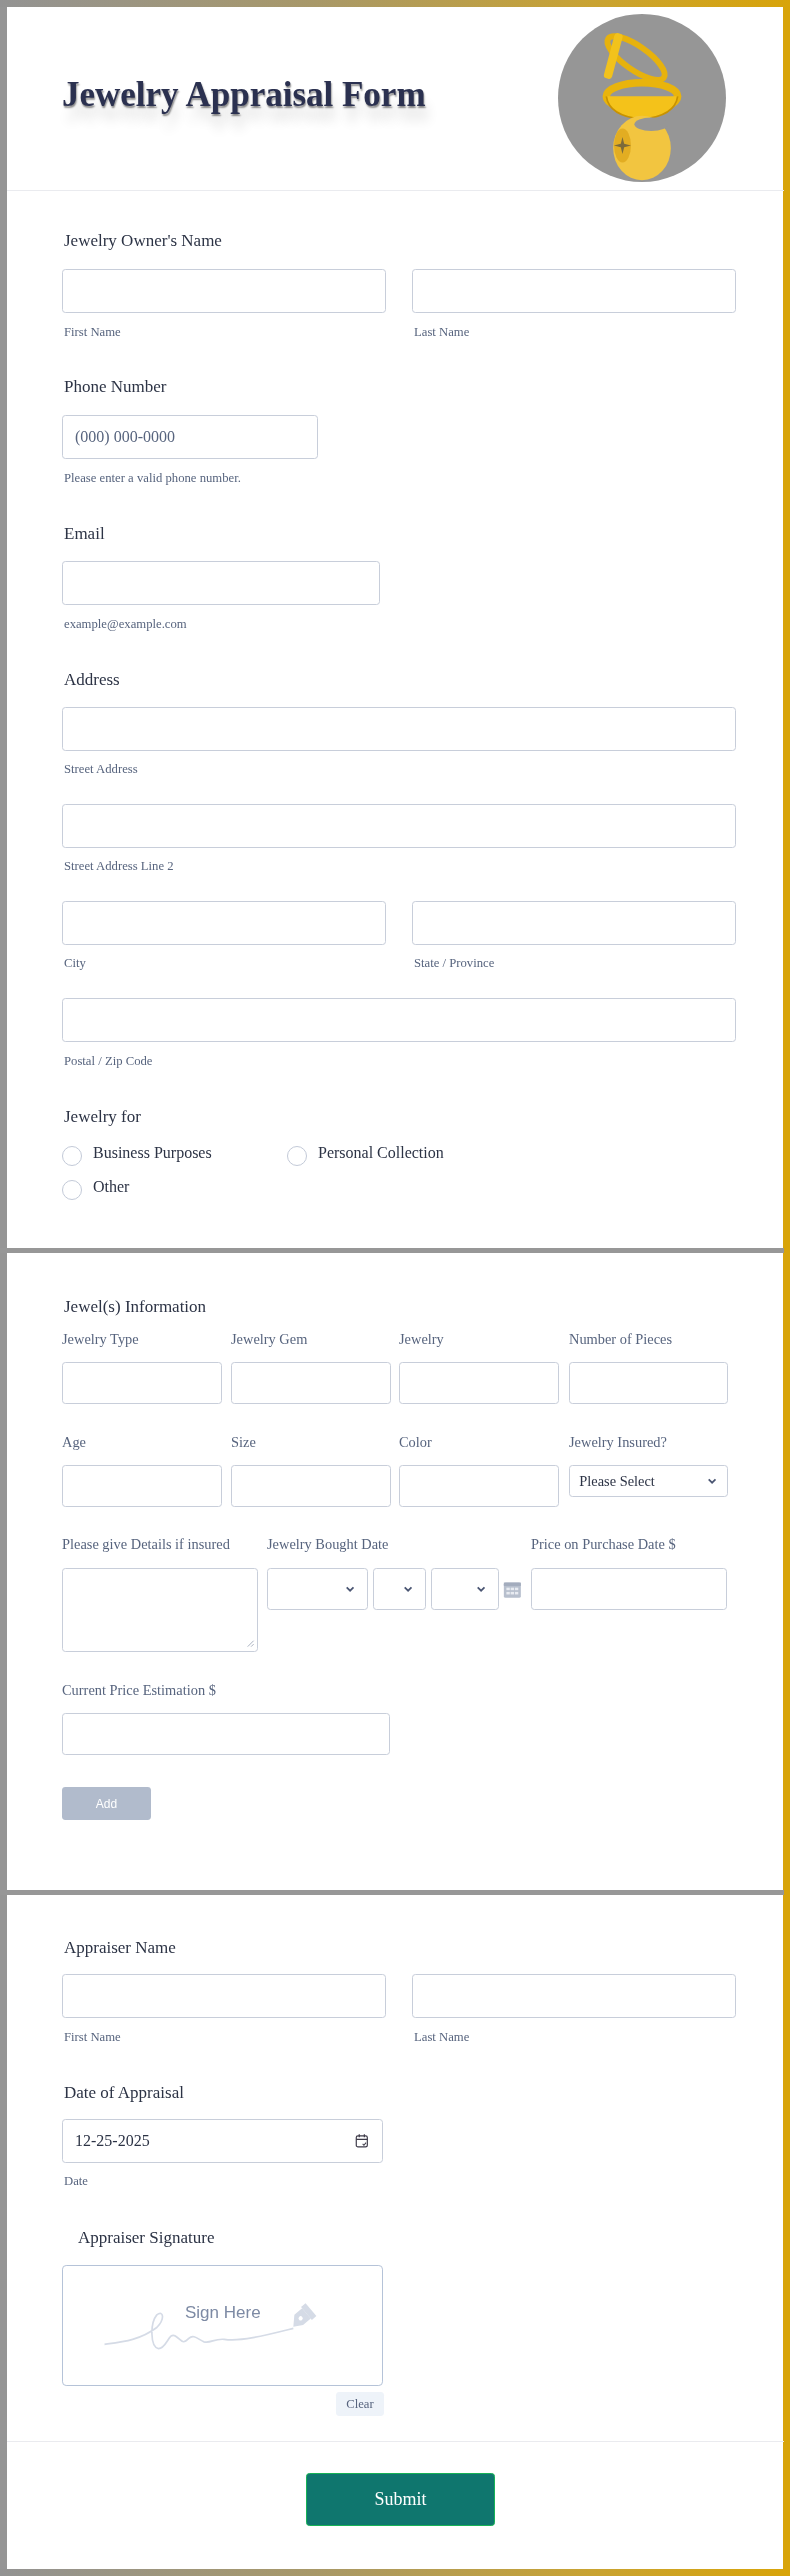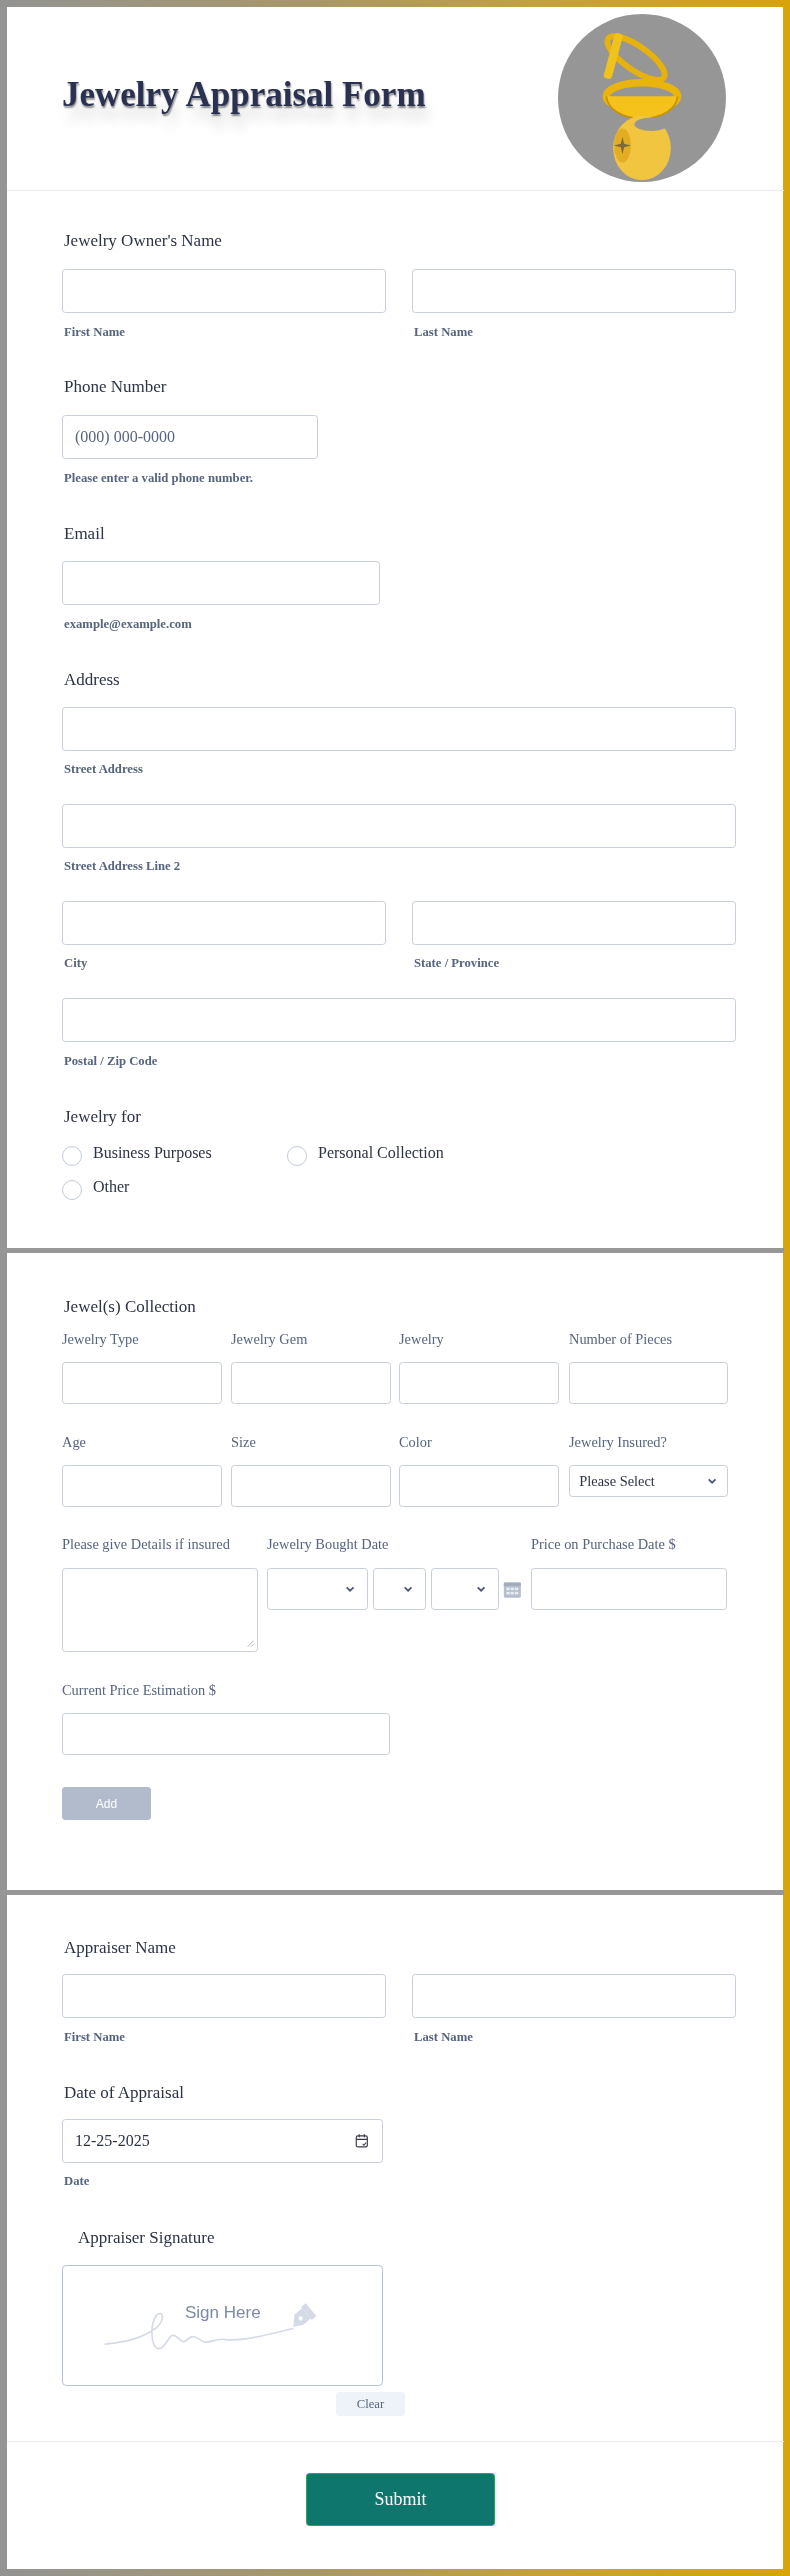--- a/index.html
+++ b/index.html
@@ -12,21 +12,21 @@
   .frame-left { position: absolute; left: 0; top: 0; width: 6.8px; height: 2576px; background: #959595; }
   .frame-right { position: absolute; right: 0; top: 0; width: 6.8px; height: 2576px; background: #d8a40a; }
   .sep { position: absolute; left: 0; width: 784px; height: 5.1px; background: #979797; }
   .hdivider { position: absolute; left: 6.8px; width: 777px; height: 0.8px; background: #eaebef; }
   .abs { position: absolute; }
   .form-title { font-family: "Liberation Serif", serif; font-weight: bold; font-size: 35px; color: #2b3150;
     letter-spacing: 0px; text-shadow: 0.8px 1.7px 1.7px rgba(0,0,0,0.45), 3.4px 15.3px 12px rgba(0,0,0,0.12); white-space: nowrap; text-align: center; }
   .logo { width: 168px; height: 168px; border-radius: 50%; background: #969696; overflow: hidden; }
   .q-label { font-size: 17px; color: #2c3345; white-space: nowrap; }
   .col-label { font-size: 14.4px; color: #57647e; white-space: nowrap; }
-  .sub-label { font-size: 12.7px; color: #57647e; white-space: nowrap; font-weight: bold; }
+  .sub-label { font-size: 12.7px; color: #57647e; white-space: nowrap; }
   .input { background: #fff; border: 0.8px solid #c8ceda; border-radius: 3.4px; }
   .input-text { position: absolute; left: 12px; top: 50%; transform: translateY(-50%); font-size: 16px; color: #2c3345; white-space: nowrap; }
   .placeholder { color: #57647e; }
   .chev { position: absolute; top: 50%; transform: translateY(-50%); }
   .radio { width: 20.4px; height: 20.4px; border: 0.8px solid #c3cad8; border-radius: 50%; background: #fff; }
   .radio-label { font-size: 16px; color: #2c3345; white-space: nowrap; }
   .add-btn { background: #b1bbcc; border-radius: 3.4px; color: #fff; font-family: "Liberation Sans", sans-serif; font-size: 12px;
     display: flex; align-items: center; justify-content: center; }
   .clear-btn { background: #eef3f9; border-radius: 3.4px; color: #57647e; font-size: 12.7px; display: flex; align-items: center; justify-content: center; }
   .submit-btn { background: #0f766e; border-radius: 3.4px; color: #fff; font-size: 18px; display: flex; align-items: center; justify-content: center; border: 0.8px solid #17b356; }
@@ -88,21 +88,21 @@
 <div class="abs q-label" style="left:64px; top:1107px;">Jewelry for</div>
 <div class="abs radio" style="left:62px; top:1146px;"></div>
 <div class="abs radio-label" style="left:93px; top:1144px;">Business Purposes</div>
 <div class="abs radio" style="left:287px; top:1146px;"></div>
 <div class="abs radio-label" style="left:318px; top:1144px;">Personal Collection</div>
 <div class="abs radio" style="left:62px; top:1180px;"></div>
 <div class="abs radio-label" style="left:93px; top:1178px;">Other</div>
 
 <div class="sep" style="top:1248px;"></div>
 
-<div class="abs q-label" style="left:64px; top:1297px;">Jewel(s) Collection</div>
+<div class="abs q-label" style="left:64px; top:1297px;">Jewel(s) Information</div>
 
 <div class="abs col-label" style="left:62px; top:1331px;">Jewelry Type</div>
 <div class="abs col-label" style="left:231px; top:1331px;">Jewelry Gem</div>
 <div class="abs col-label" style="left:399px; top:1331px;">Jewelry</div>
 <div class="abs col-label" style="left:569px; top:1331px;">Number of Pieces</div>
 <input class="abs input" style="left: 62px; top: 1362px; width: 160px; height: 42px;" value="">
 <input class="abs input" style="left: 231px; top: 1362px; width: 160px; height: 42px;" value="">
 <input class="abs input" style="left: 399px; top: 1362px; width: 160px; height: 42px;" value="">
 <input class="abs input" style="left: 569px; top: 1362px; width: 159px; height: 42px;" value="">
 
@@ -187,18 +187,18 @@
   <div class="abs sign-here" style="left:122px; top:37px;">Sign Here</div>
   <svg class="abs" style="left:34px; top:32px;" width="246" height="59" viewBox="0 0 290 70">
     <path d="M8 55 C30 52 50 50 70 35 C80 25 78 14 70 20 C62 30 62 58 72 60 C82 60 84 40 92 45 C100 50 100 56 108 48 C114 42 120 50 126 52 C134 54 138 48 150 49 C170 52 200 44 232 36" fill="none" stroke="#d5dbe6" stroke-width="2"></path>
     <g transform="translate(232 34) rotate(-40)">
       <path d="M0 0 L10 -10 L22 -10 L22 6 L10 6 Z" fill="#d5dbe6"></path>
       <rect x="22" y="-12" width="7" height="20" fill="#d5dbe6"></rect>
       <circle cx="13" cy="-2" r="2.5" fill="#fff"></circle>
     </g>
   </svg>
 </div>
-<div class="abs clear-btn" style="left:336px; top:2392px; width:69px; height:24px;">Clear</div>
+<div class="abs clear-btn" style="left:336px; top:2392px; width:48px; height:24px;">Clear</div>
 
 <div class="hdivider" style="top:2441px;"></div>
 
 <div class="abs submit-btn" style="left:306px; top:2473px; width:189px; height:53px;">Submit</div>
 
 
 </body></html>

